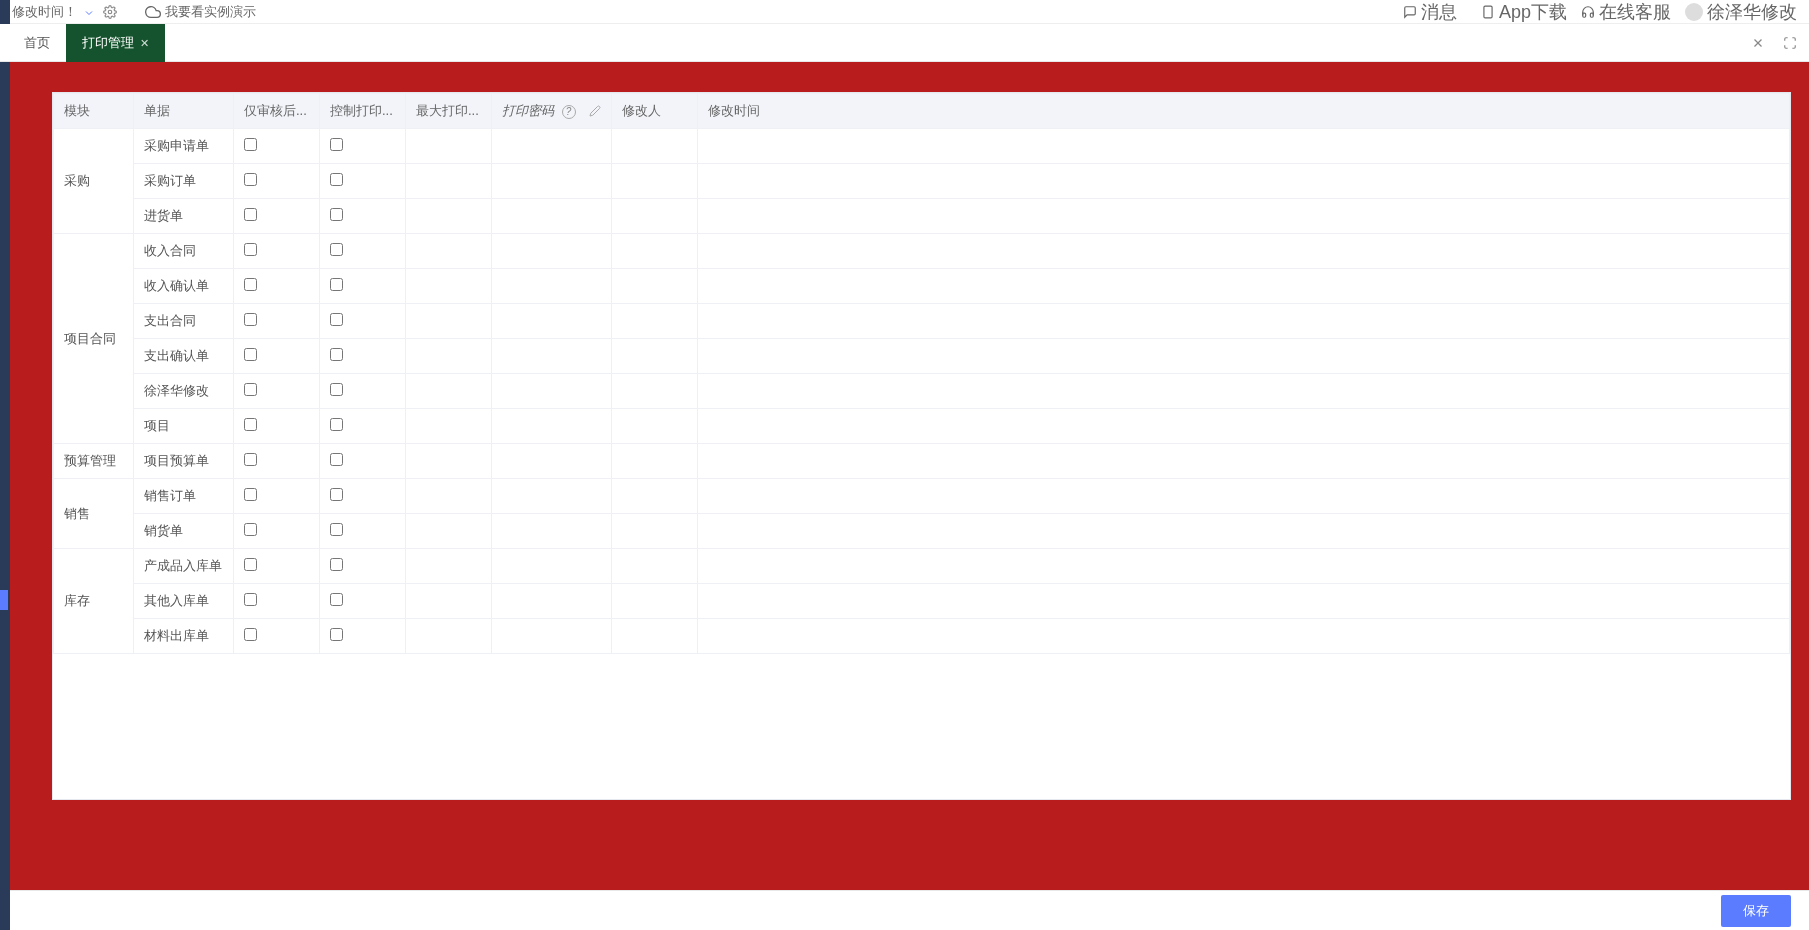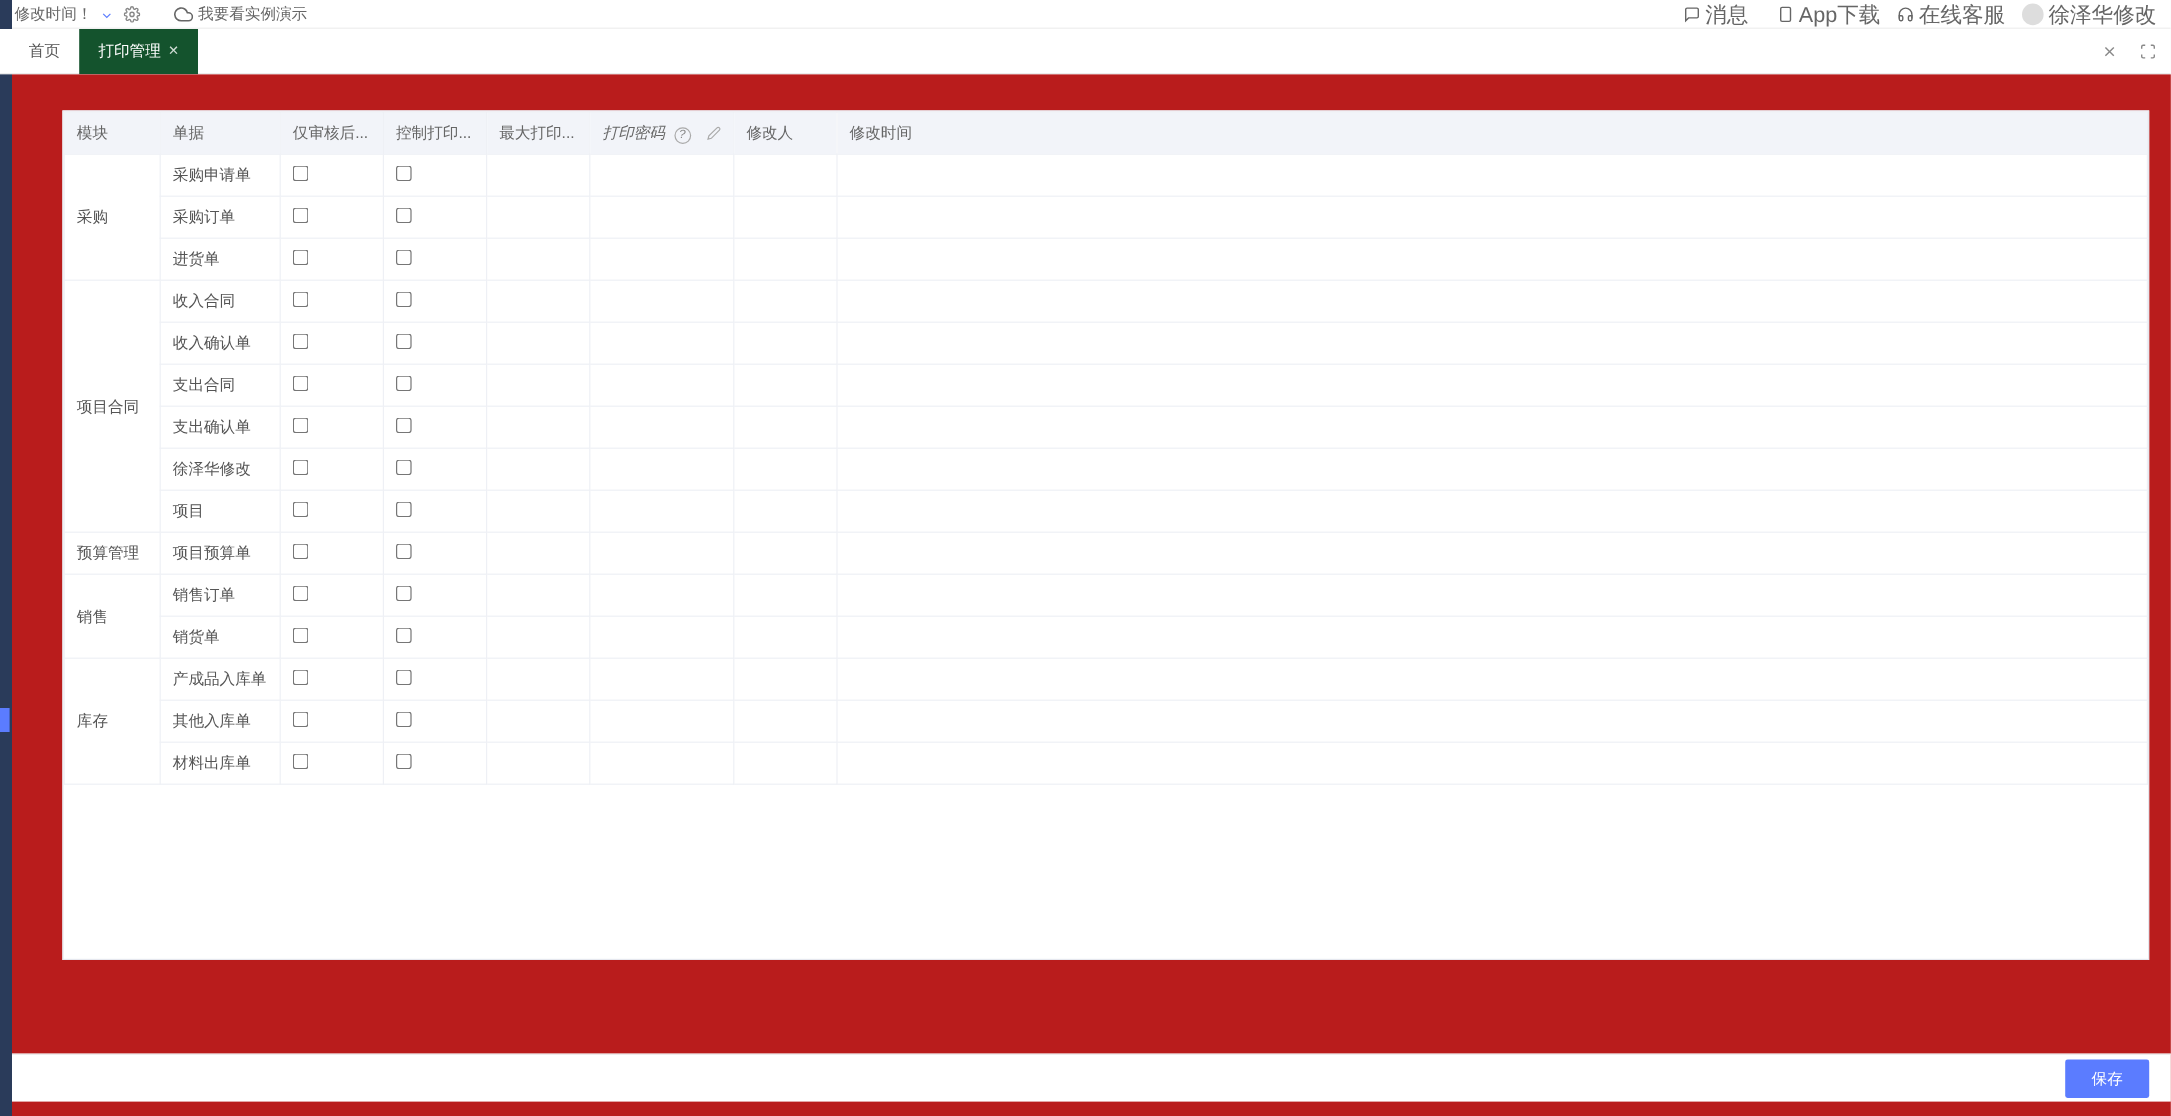--- a/index.html
+++ b/index.html
@@ -42,21 +42,21 @@
 .col-max { width: 86px; }
 .col-pwd { width: 120px; font-style: italic; }
 .col-mod { width: 86px; }
 .col-time { width: auto; }
 
 input[type=checkbox] { width: 13px; height: 13px; cursor: pointer; border: 1px solid #ccc; }
 
 .help-icon { display: inline-flex; width: 14px; height: 14px; border: 1px solid #aaa; border-radius: 50%; align-items: center; justify-content: center; font-size: 10px; color: #888; margin-left: 4px; }
 .edit-icon { color: #aaa; margin-left: 4px; cursor: pointer; }
 
-.footer { position: absolute; left: 10px; right: 0; bottom: 12px; height: 40px; background: #fff; border-top: 1px solid #e8e8e8; display: flex; justify-content: flex-end; align-items: center; padding: 0 18px; }
+.footer { position: absolute; left: 10px; right: 0; bottom: 0; height: 40px; background: #fff; border-top: 1px solid #e8e8e8; display: flex; justify-content: flex-end; align-items: center; padding: 0 18px; }
 .btn-primary { background: #5b7cff; color: #fff; border: none; padding: 7px 22px; border-radius: 2px; cursor: pointer; font-size: 13px; }
 
 svg { vertical-align: middle; }
 </style>
 </head>
 <body>
 
 <div class="left-rail">
   <div class="mark"></div>
 </div>

